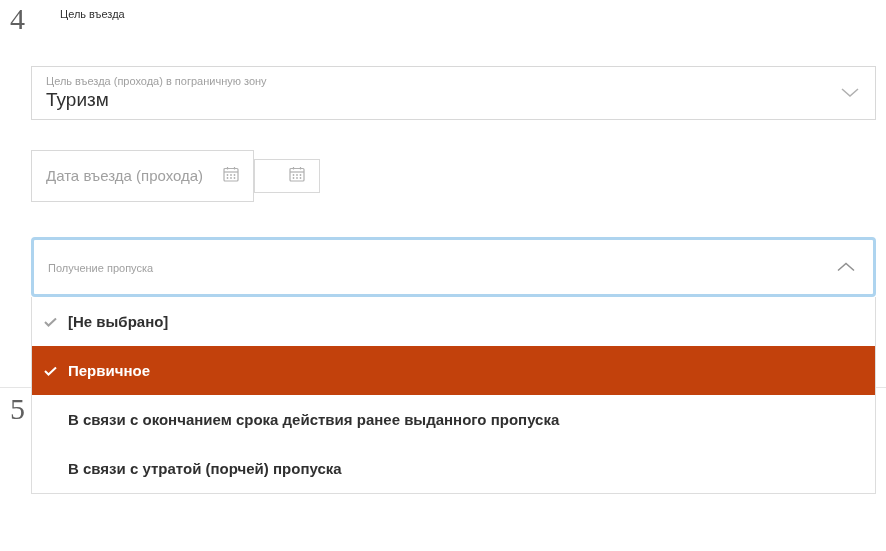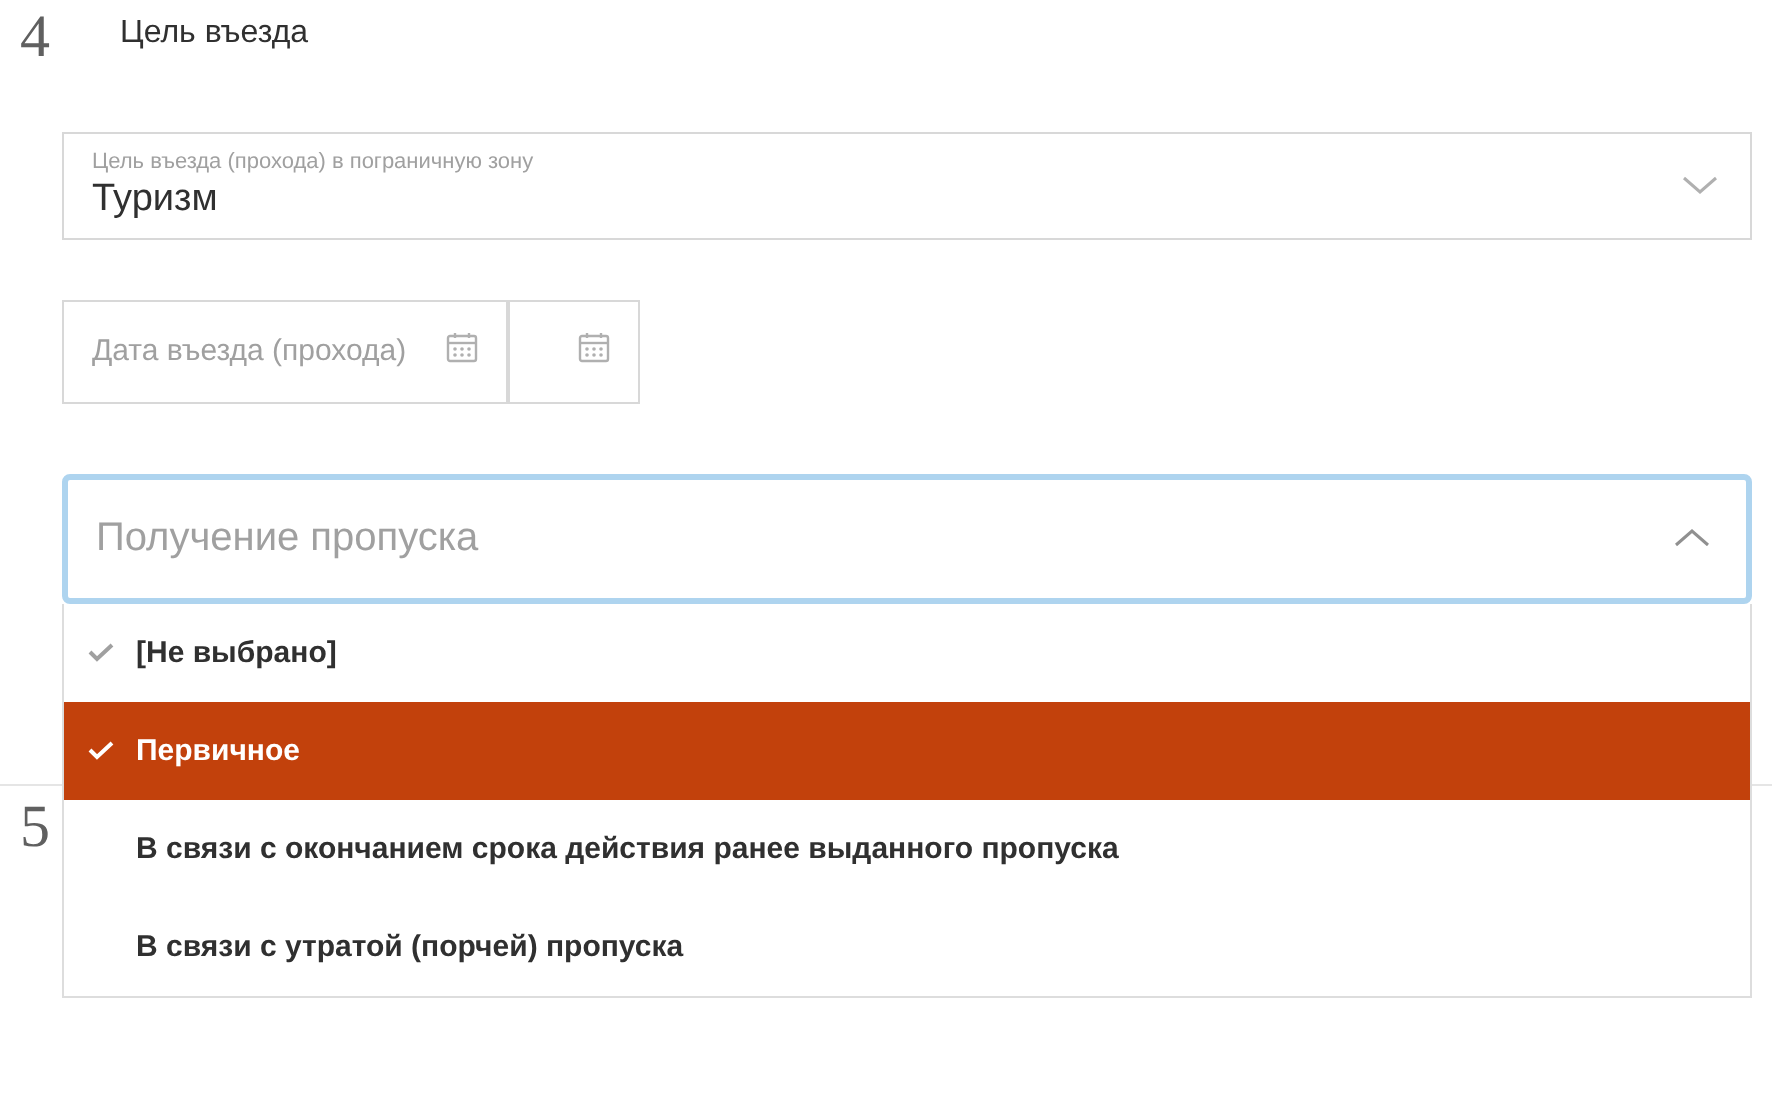--- a/index.html
+++ b/index.html
@@ -25,21 +25,21 @@
       color: #606060;
       width: 50px;
       flex-shrink: 0;
       padding-top: 2px;
       font-family: Georgia, serif;
     }
     .section-5 .section-number {
       padding-top: 0;
     }
     .section-title {
-      font-size: 16px;
+      font-size: 11px;
       color: #303030;
       padding-top: 8px;
     }
     .section-body {
       flex: 1;
     }
     .form-area {
       padding: 0 10px 0 31px;
       margin-top: 30px;
     }
@@ -65,20 +65,21 @@
       right: 16px;
       top: 50%;
       transform: translateY(-50%);
     }
     .chevron-down svg {
       display: block;
     }
     .date-row {
       display: flex;
       margin-top: 30px;
+      align-items: center;
     }
     .date-input {
       border: 1px solid #d8d8d8;
       padding: 16px 50px 16px 14px;
       position: relative;
       cursor: pointer;
       background: #fff;
     }
     .date-placeholder {
       font-size: 15px;
@@ -96,21 +97,21 @@
     }
     .dropdown-trigger {
       border: 3px solid #aed4ef;
       border-radius: 4px;
       padding: 18px 50px 18px 14px;
       position: relative;
       cursor: pointer;
       background: #fff;
     }
     .dropdown-placeholder {
-      font-size: 20px;
+      font-size: 11px;
       color: #a0a0a0;
     }
     .chevron-up {
       position: absolute;
       right: 18px;
       top: 50%;
       transform: translateY(-50%);
     }
     .dropdown-panel {
       position: absolute;

